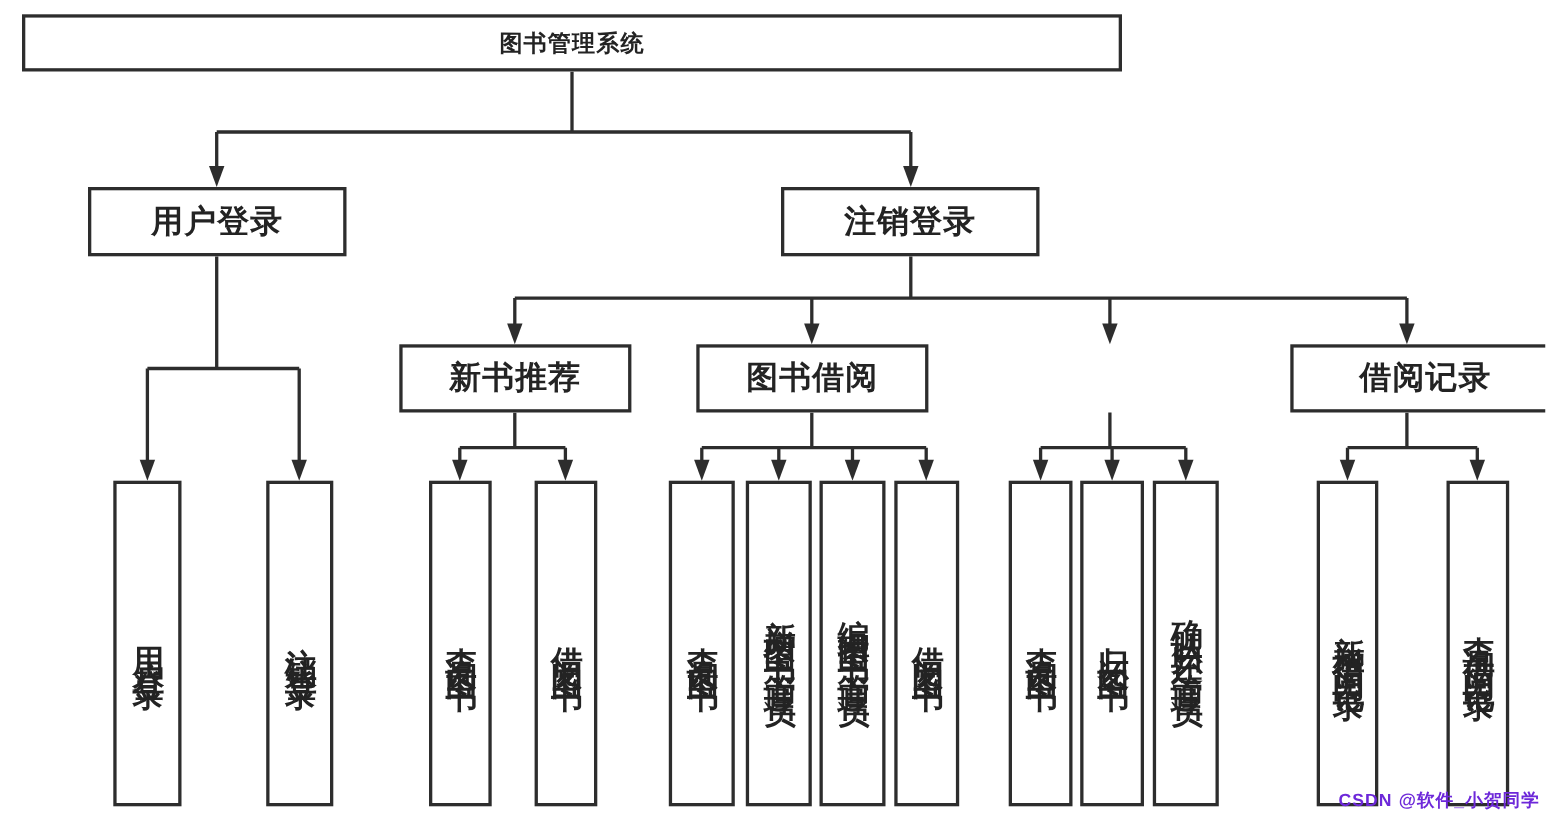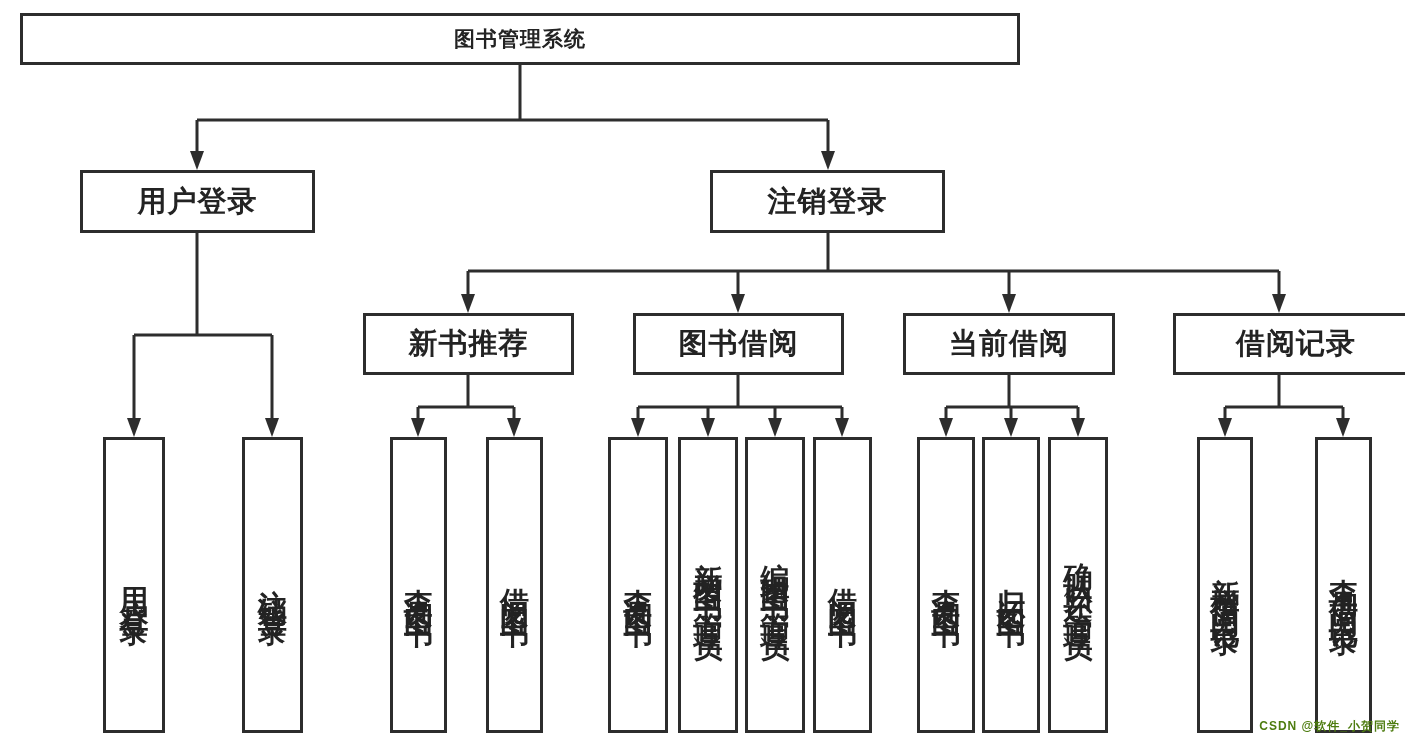--- a/index.html
+++ b/index.html
@@ -30,22 +30,22 @@
     writing-mode:vertical-rl;
     text-orientation:mixed;
     letter-spacing:10px;
     line-height:1;
     white-space:nowrap;
   }
   .watermark {
     position:absolute;
     right:5px;
     top:718px;
-    font-size:12px;
-    color:#4d7c0f;
+    font-size:16px;
+    color:#6d28d9;
     letter-spacing:1px;
   }
 </style>
 </head>
 <body>
 
 <div class="canvas">
 
   <svg class="connectors" width="1405" height="747" viewBox="0 0 1405 747">
     <g stroke="#2d2d2d" stroke-width="3" fill="none">
@@ -97,23 +97,20 @@
   <div class="box" style="left:710px;top:170px;width:235px;height:63px">
     <span>注销登录</span>
   </div>
 
   <div class="box" style="left:633px;top:313px;width:211px;height:62px">
     <span>图书借阅</span>
   </div>
   <div class="box" style="left:363px;top:313px;width:211px;height:62px">
     <span>新书推荐</span>
   </div>
-  <div class="box" style="left:903px;top:313px;width:212px;height:62px">
-    <span>当前借阅</span>
-  </div>
   <div class="box" style="left:1173px;top:313px;width:246px;height:62px">
     <span>借阅记录</span>
   </div>
 
   <div class="box vbox" style="left:103px;top:437px;width:62px;height:296px">
     <span>用户登录</span>
   </div>
   <div class="box vbox" style="left:242px;top:437px;width:61px;height:296px">
     <span>注销登录</span>
   </div>

